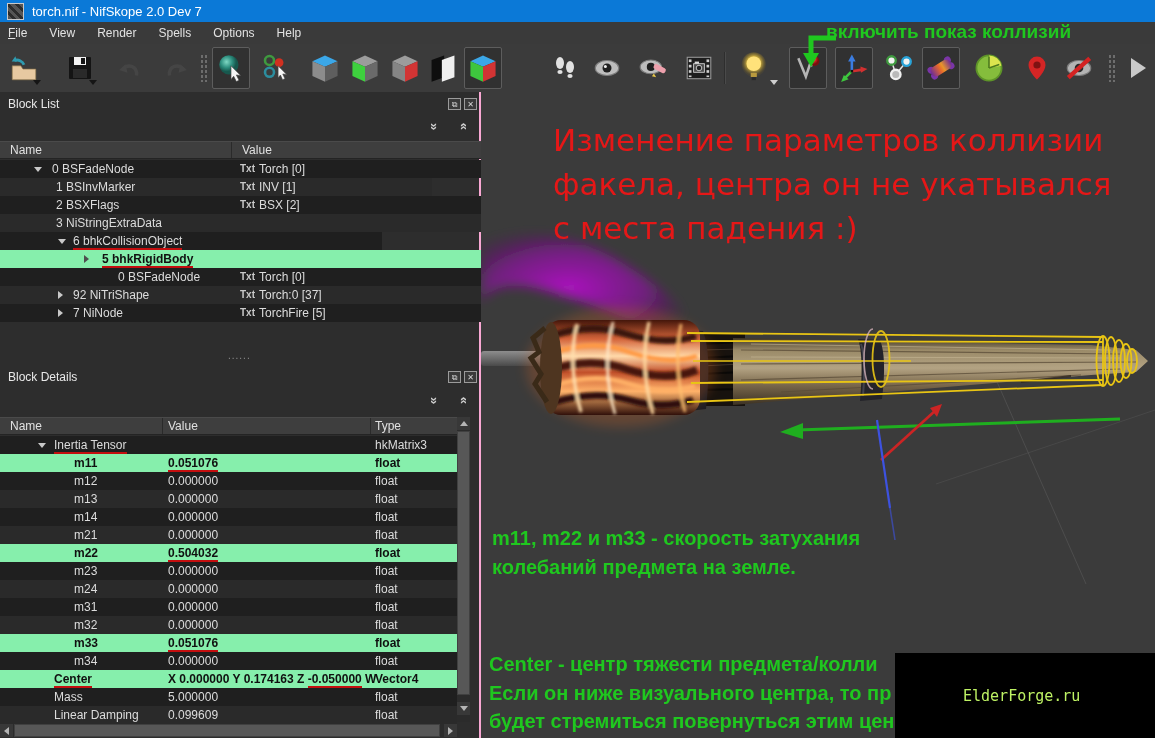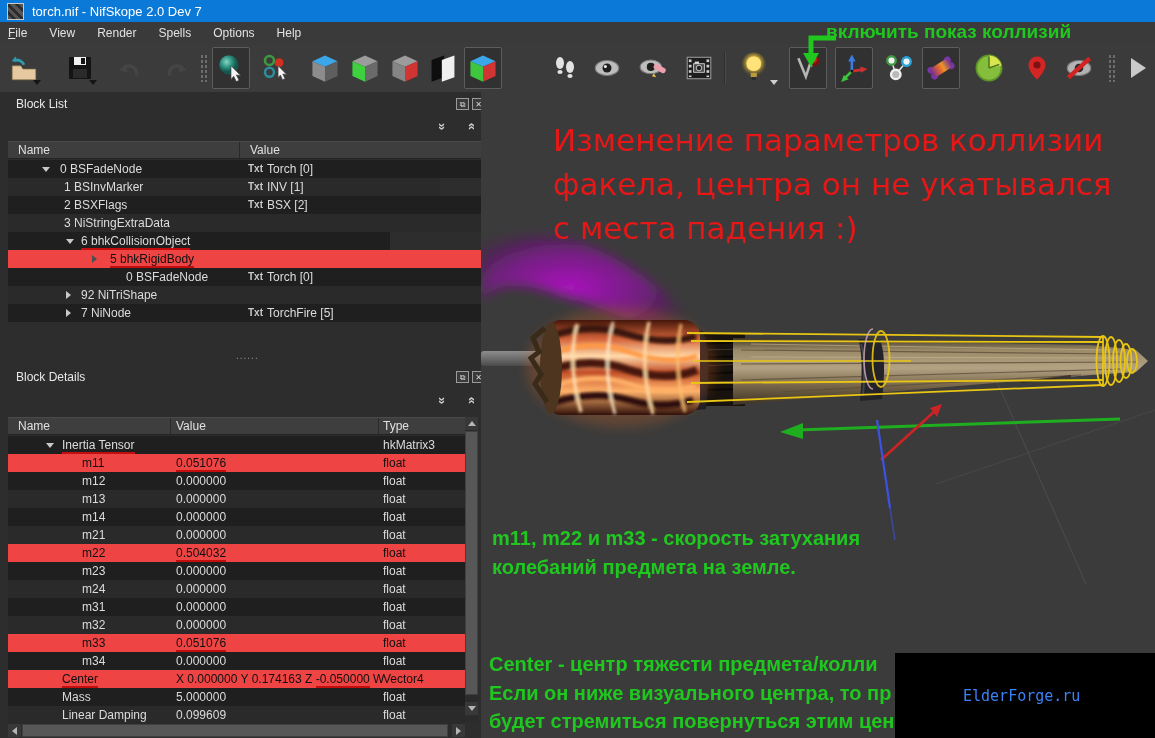--- a/index.html
+++ b/index.html
@@ -23,33 +23,33 @@
   
   #toolbar{left:0;top:44px;width:1155px;height:48px;background:#3b3b3b;border-bottom:1px solid #2b2b2b;}
   .tbtn{position:absolute;top:3px;width:38px;height:42px;display:flex;align-items:center;justify-content:center;border:1px solid transparent;box-sizing:border-box;}
   .tbtn.pressed{background:#313131;border:1px solid #5d5d5d;border-radius:2px;}
   .tbtn.disabled{opacity:.9;}
   .drop-arrow{position:absolute;right:1px;bottom:3px;width:0;height:0;border-left:4px solid transparent;border-right:4px solid transparent;border-top:5px solid #151515;}
   .tgrip{position:absolute;top:10px;width:7px;height:28px;
     background-image:radial-gradient(#6d6d6d 1px,transparent 1.2px);background-size:4px 5px;}
   .tsep{position:absolute;top:8px;width:1px;height:32px;background:#2e2e2e;border-right:1px solid #4a4a4a;}
   
-  #left-panel{left:8px;top:92px;width:481px;height:646px;background:#2d2d2d;border-right:6px solid #f9a8d4;box-sizing:border-box;}
+  #left-panel{left:0;top:92px;width:481px;height:646px;background:#2d2d2d;border-right:2px solid #f9a8d4;box-sizing:border-box;}
   .dock-title{position:absolute;left:8px;font-size:12px;color:#e8e8e8;}
   .dock-btn{position:absolute;width:13px;height:12px;border:1px solid #9b9b9b;color:#d5d5d5;font-size:8px;line-height:11px;text-align:center;background:#3a3a3a;box-sizing:border-box;}
   .chev{position:absolute;color:#cfcfcf;font-size:13px;font-weight:bold;width:16px;text-align:center;}
   .chev span{display:inline-block;}
   .chev.down span{transform:rotate(90deg);}
   .chev.up span{transform:rotate(-90deg);}
   .thead{position:absolute;background:#3e3e3e;border-top:1px solid #4a4a4a;border-bottom:1px solid #242424;height:16px;}
   .thc{position:absolute;top:0;height:16px;color:#e0e0e0;font-size:12px;line-height:16px;border-right:1px solid #2a2a2a;box-sizing:border-box;padding-left:10px;}
   .trow{position:absolute;left:0;height:18px;font-size:12px;line-height:18px;color:#dcdcdc;white-space:nowrap;}
   .trow.dark{background:#1f1f1f;}
   .trow.alt{background:#2a2a2a;}
-  .trow.sel{background:#ef4444;color:#101010;}
+  .trow.sel{background:#86efac;color:#101010;font-weight:bold;}
   .ncell{position:absolute;top:0;height:18px;overflow:hidden;margin-left:26px;}
   .vcell{position:absolute;top:0;height:18px;overflow:hidden;}
   .tcell{position:absolute;top:0;height:18px;overflow:hidden;}
   .tri-d{position:absolute;top:7px;width:0;height:0;border-left:4px solid transparent;border-right:4px solid transparent;border-top:5px solid #c9c9c9;}
   .tri-r{position:absolute;top:5px;width:0;height:0;border-top:4px solid transparent;border-bottom:4px solid transparent;border-left:5px solid #c9c9c9;}
   .sel .tri-r{border-left-color:#4e4e4e;}
   .txtb{font-size:10px;font-weight:bold;color:#c9c9c9;margin-right:4px;vertical-align:1px;}
   .rund{border-bottom:3px solid #c40e0e;padding-bottom:0px;}
   .splitdots{position:absolute;color:#8d8d8d;font-size:10px;letter-spacing:1px;}
   
@@ -63,21 +63,21 @@
   
   #viewport{left:481px;top:92px;width:674px;height:646px;background:#3b3b3b;}
   
   .annot{position:absolute;pointer-events:none;}
   #red-heading{left:553px;top:118px;font-family:"DejaVu Sans",sans-serif;font-size:31px;line-height:44px;color:#e51717;white-space:nowrap;}
   #green-note-mid{left:492px;top:524px;font-family:"Liberation Sans",sans-serif;font-weight:bold;font-size:20px;line-height:29px;color:#1fc71f;white-space:nowrap;}
   #green-note-bottom{left:489px;top:650px;font-family:"Liberation Sans",sans-serif;font-weight:bold;font-size:20px;line-height:28.5px;color:#1fc71f;white-space:nowrap;}
   #collision-label{left:826px;top:21px;font-family:"Liberation Sans",sans-serif;font-weight:bold;font-size:19px;color:#1fc71f;white-space:nowrap;z-index:30;}
   #collision-arrow{left:794px;top:30px;z-index:30;}
   #watermark{left:895px;top:653px;width:260px;height:85px;background:#000;z-index:20;}
-  #watermark-text{position:absolute;left:68px;top:34px;color:#3b82f6;font-family:"DejaVu Sans Mono",monospace;font-size:15px;}
+  #watermark-text{position:absolute;left:68px;top:34px;color:#bef264;font-family:"DejaVu Sans Mono",monospace;font-size:15px;}
 </style>
 </head>
 <body>
 
 <div id="titlebar" class="abs">
   <div id="app-icon"></div>
   <div id="title-text">torch.nif - NifSkope 2.0 Dev 7</div>
 </div>
 
 <div id="menubar" class="abs">
@@ -352,20 +352,21 @@
   </div>
   <div class="trow sel" style="top:158px;width:481px">
     <div class="ncell" style="left:0;width:232px"><span class="tri-r" style="left:58px"></span><span class="rund" style="margin-left:76px">5 bhkRigidBody</span></div>
   </div>
   <div class="trow dark" style="top:176px;width:481px">
     <div class="ncell" style="left:0;width:232px"><span style="margin-left:92px">0 BSFadeNode</span></div>
     <div class="vcell" style="left:232px;width:249px;padding-left:8px"><span class="txtb">Txt</span><span>Torch [0]</span></div>
   </div>
   <div class="trow alt" style="top:194px;width:481px">
     <div class="ncell" style="left:0;width:232px"><span class="tri-r" style="left:32px"></span><span style="margin-left:47px">92 NiTriShape</span></div>
+    <div class="vcell" style="left:232px;width:249px;padding-left:8px"><span class="txtb">Txt</span><span>Torch:0 [37]</span></div>
   </div>
   <div class="trow dark" style="top:212px;width:481px">
     <div class="ncell" style="left:0;width:232px"><span class="tri-r" style="left:32px"></span><span style="margin-left:47px">7 NiNode</span></div>
     <div class="vcell" style="left:232px;width:249px;padding-left:8px"><span class="txtb">Txt</span><span>TorchFire [5]</span></div>
   </div>
 
   <div class="splitdots" style="left:228px;top:258px">......</div>
 
   <div class="dock-title" style="top:278px">Block Details</div>
   <div class="dock-btn" style="left:448px;top:279px">⧉</div>

